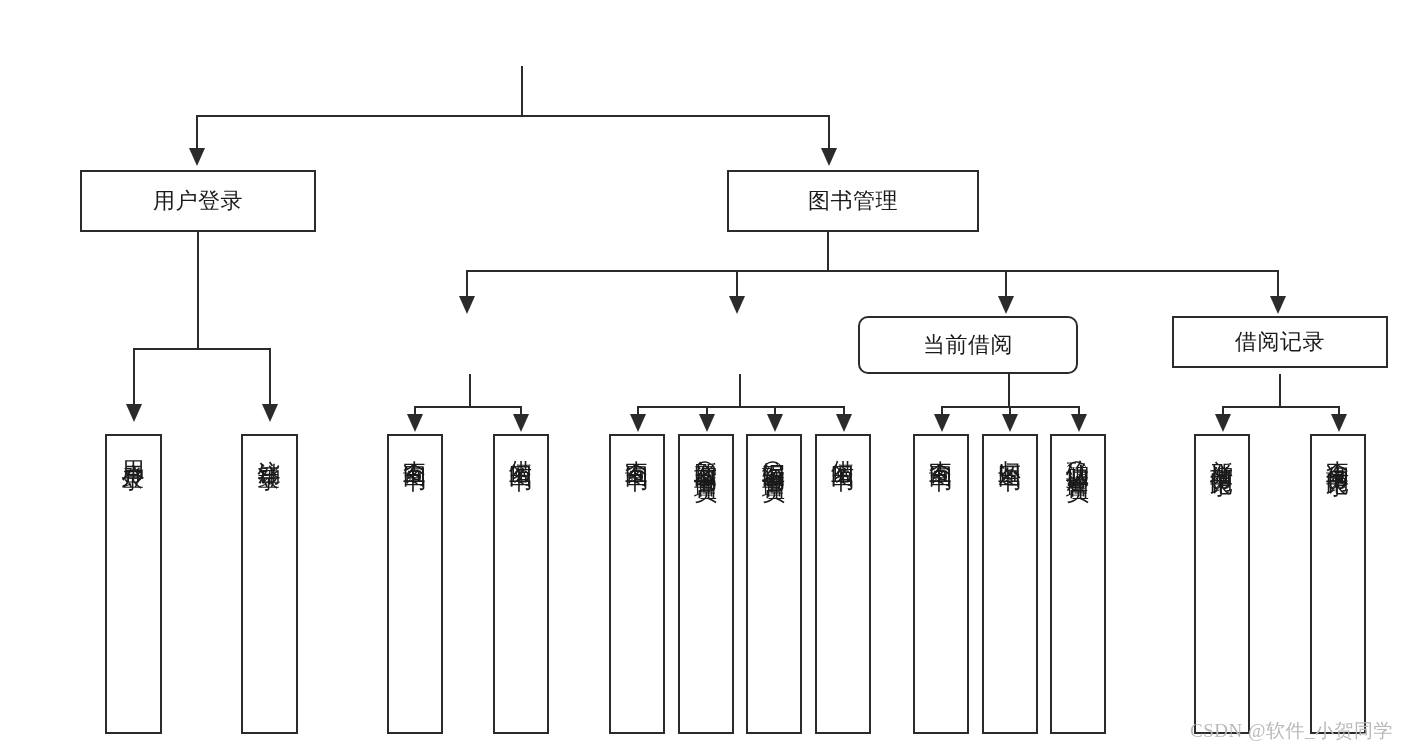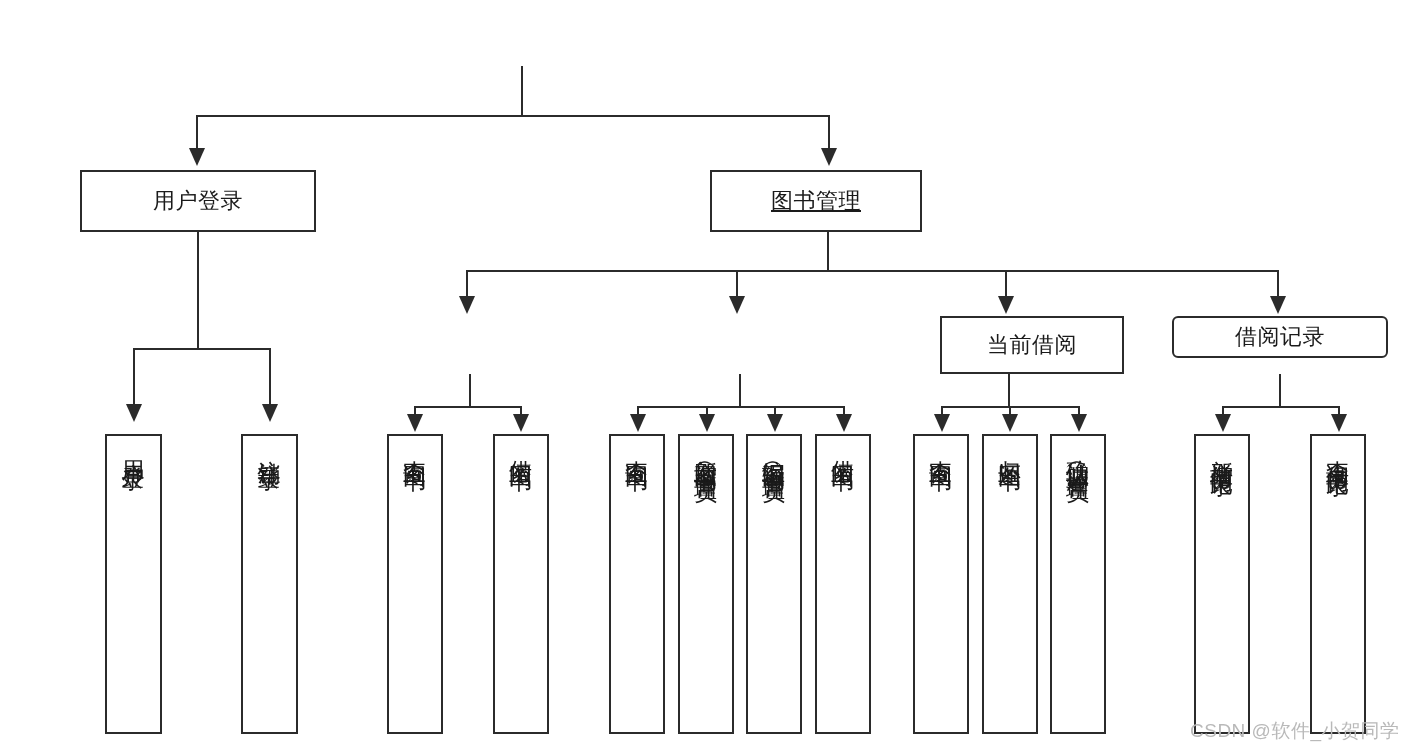--- a/index.html
+++ b/index.html
@@ -56,41 +56,42 @@
     border-top:18px solid #2b2b2b;
   }
 
   
   #watermark{
     position:absolute;
     font-size:19px;
     color:#b9b9b9;
     white-space:nowrap;
     letter-spacing:0.5px;
+    font-family:Liberation Serif, serif;
   }
 </style>
 </head>
 <body>
 
 <div id="canvas">
 
 
   <div class="ln v" style="left:521px;top:66px;height:49px;"></div>
 
   <div class="ln h" style="left:196px;top:115px;width:634px;"></div>
 
   <div class="ln v" style="left:196px;top:115px;height:35px;"></div>
   <div class="arw" style="left:189px;top:148px;"></div>
   <div class="ln v" style="left:828px;top:115px;height:35px;"></div>
   <div class="arw" style="left:821px;top:148px;"></div>
 
   <div class="node horiz" style="left:80px;top:170px;width:236px;height:62px;">
     <span class="lbl">用户登录</span>
   </div>
-  <div class="node horiz" style="left:710px;top:170px;width:212px;height:62px;text-decoration:underline;">
+  <div class="node horiz" style="left:727px;top:170px;width:252px;height:62px;">
     <span class="lbl">图书管理</span>
   </div>
 
   <div class="ln v" style="left:197px;top:232px;height:118px;"></div>
   <div class="ln h" style="left:133px;top:348px;width:137px;"></div>
   <div class="ln v" style="left:133px;top:348px;height:58px;"></div>
   <div class="arw" style="left:126px;top:404px;"></div>
   <div class="ln v" style="left:269px;top:348px;height:58px;"></div>
   <div class="arw" style="left:262px;top:404px;"></div>
 
@@ -105,24 +106,24 @@
   <div class="ln h" style="left:466px;top:270px;width:812px;"></div>
   <div class="ln v" style="left:466px;top:270px;height:28px;"></div>
   <div class="arw" style="left:459px;top:296px;"></div>
   <div class="ln v" style="left:736px;top:270px;height:28px;"></div>
   <div class="arw" style="left:729px;top:296px;"></div>
   <div class="ln v" style="left:1005px;top:270px;height:28px;"></div>
   <div class="arw" style="left:998px;top:296px;"></div>
   <div class="ln v" style="left:1277px;top:270px;height:28px;"></div>
   <div class="arw" style="left:1270px;top:296px;"></div>
 
-  <div class="node horiz" style="left:940px;top:316px;width:184px;height:58px;">
+  <div class="node horiz" style="left:858px;top:316px;width:220px;height:58px;border-radius:10px;">
     <span class="lbl">当前借阅</span>
   </div>
-  <div class="node horiz" style="left:1172px;top:316px;width:216px;height:42px;border-radius:6px;">
+  <div class="node horiz" style="left:1172px;top:316px;width:216px;height:52px;">
     <span class="lbl">借阅记录</span>
   </div>
 
   <div class="ln v" style="left:469px;top:374px;height:34px;"></div>
   <div class="ln h" style="left:414px;top:406px;width:106px;"></div>
   <div class="ln v" style="left:414px;top:406px;height:14px;"></div>
   <div class="arw" style="left:407px;top:414px;"></div>
   <div class="ln v" style="left:520px;top:406px;height:14px;"></div>
   <div class="arw" style="left:513px;top:414px;"></div>
 

